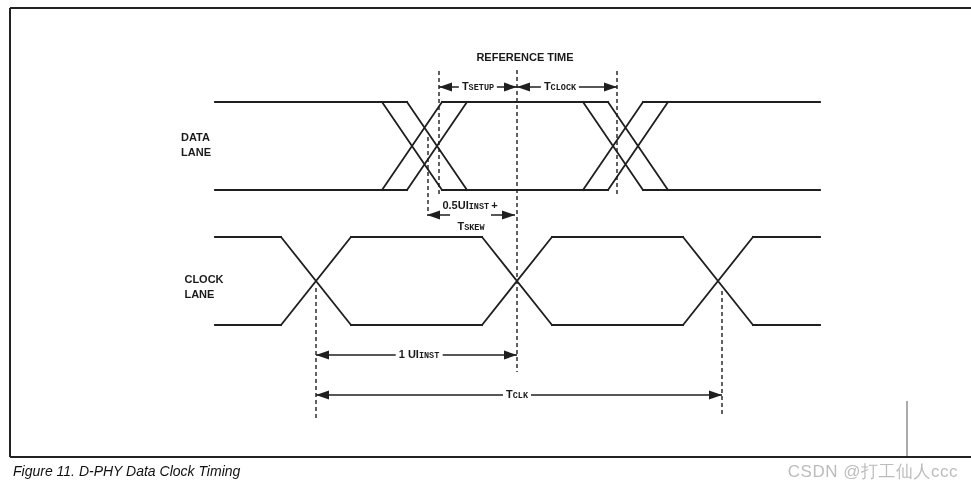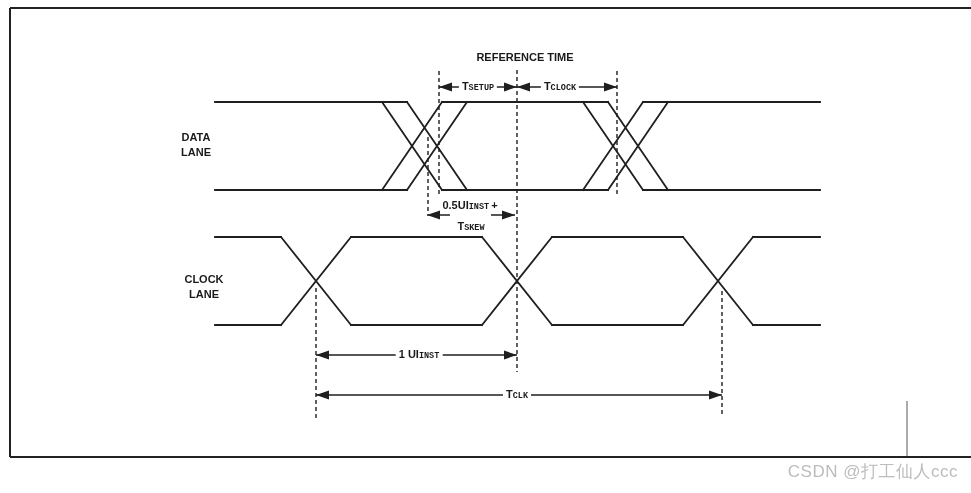--- a/index.html
+++ b/index.html
@@ -19,21 +19,21 @@
     font-size: 11px;
     font-weight: bold;
     color: #1a1a1a;
     white-space: nowrap;
     line-height: 13px;
   }
   .center { transform: translateX(-50%); text-align: right; }
   .chip { background: #ffffff; padding: 0 3px; }
   .sub { font-size: 8.5px; font-weight: bold; font-family: Liberation Mono, monospace; }
   .plus { margin-left: 2px; }
-  .lane-label { text-align: center; line-height: 15px; }
+  .lane-label { text-align: left; line-height: 15px; }
 
   .caption {
     position: absolute;
     left: 13px;
     top: 463px;
     font-size: 14px;
     font-style: italic;
     font-weight: normal;
     color: #111111;
     white-space: nowrap;
@@ -138,16 +138,17 @@
 
   <div class="lbl lane-label center" style="left:204px; top:272px;">
       <div>CLOCK</div>
       <div>LANE</div>
     </div>
 
   <div class="lbl center chip" style="left:419px; top:348px;"><span>1 UI</span><span class="sub">INST</span></div>
 
   <div class="lbl center chip" style="left:517px; top:388px;"><span>T</span><span class="sub">CLK</span></div>
 
+  <div class="caption">Figure 11. D-PHY Data Clock Timing</div>
 
   <div class="watermark">CSDN @打工仙人ccc</div>
 
 </div>
 
 </body></html>

